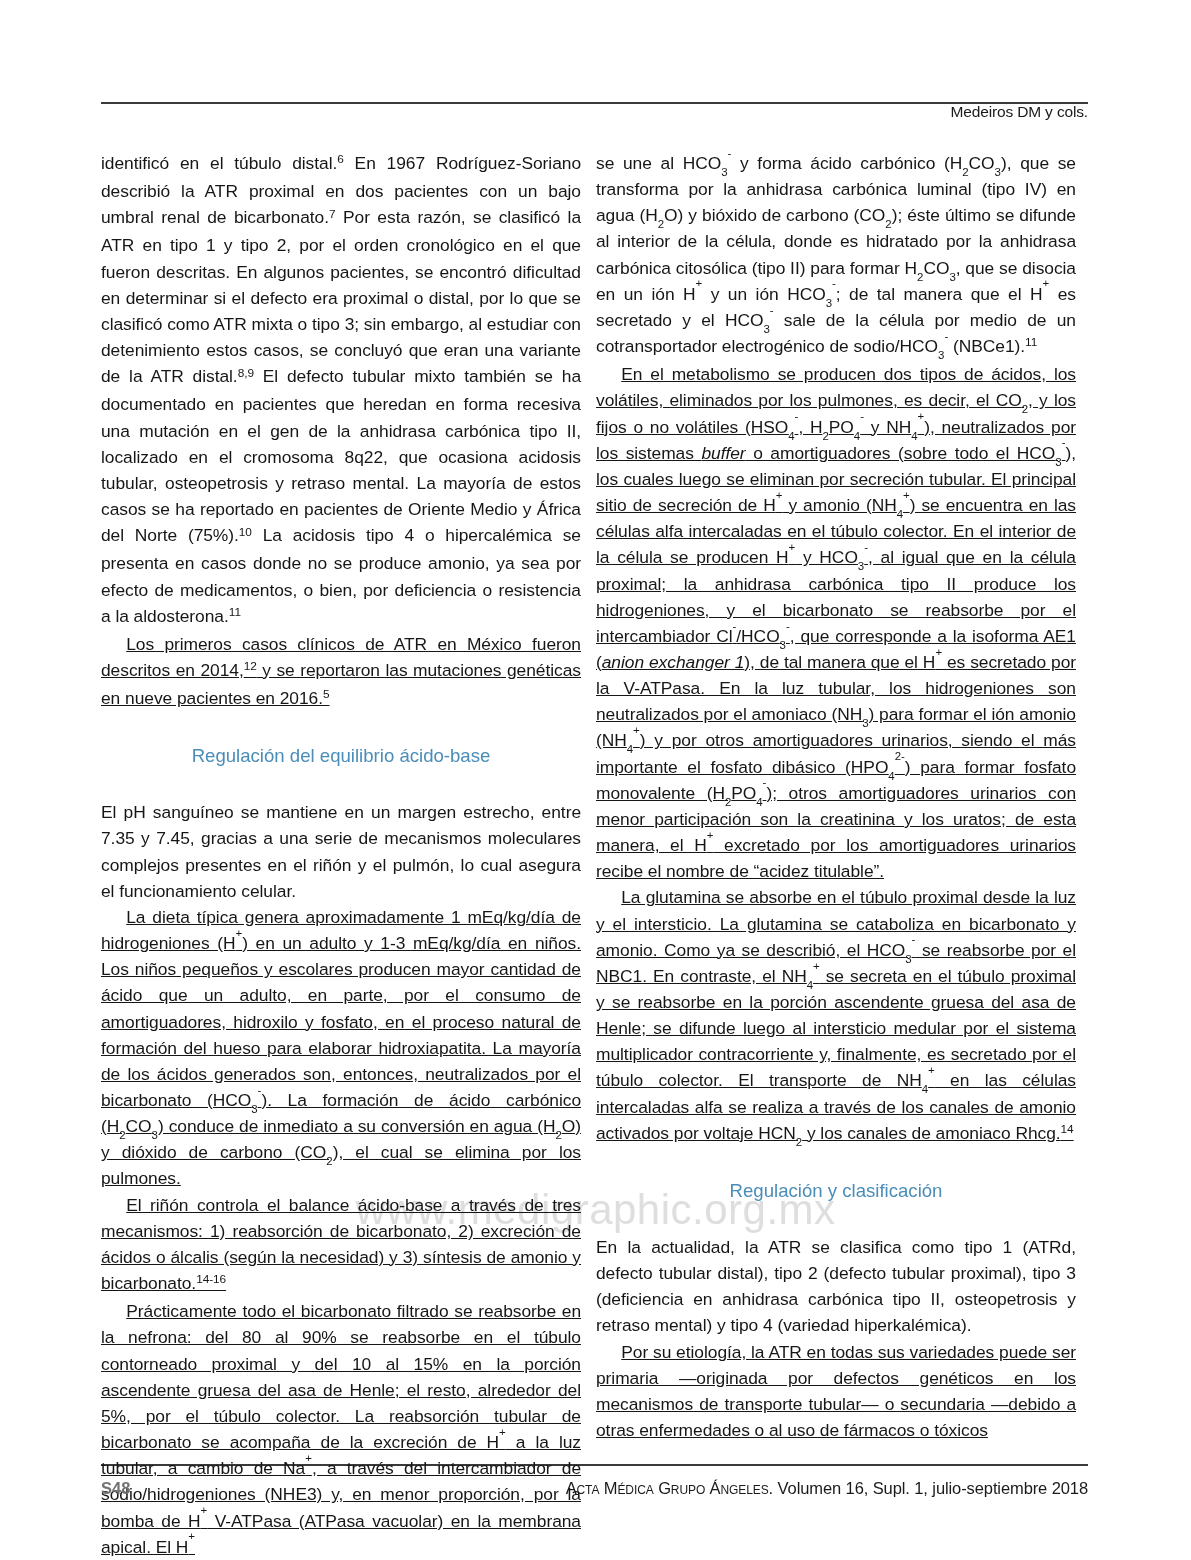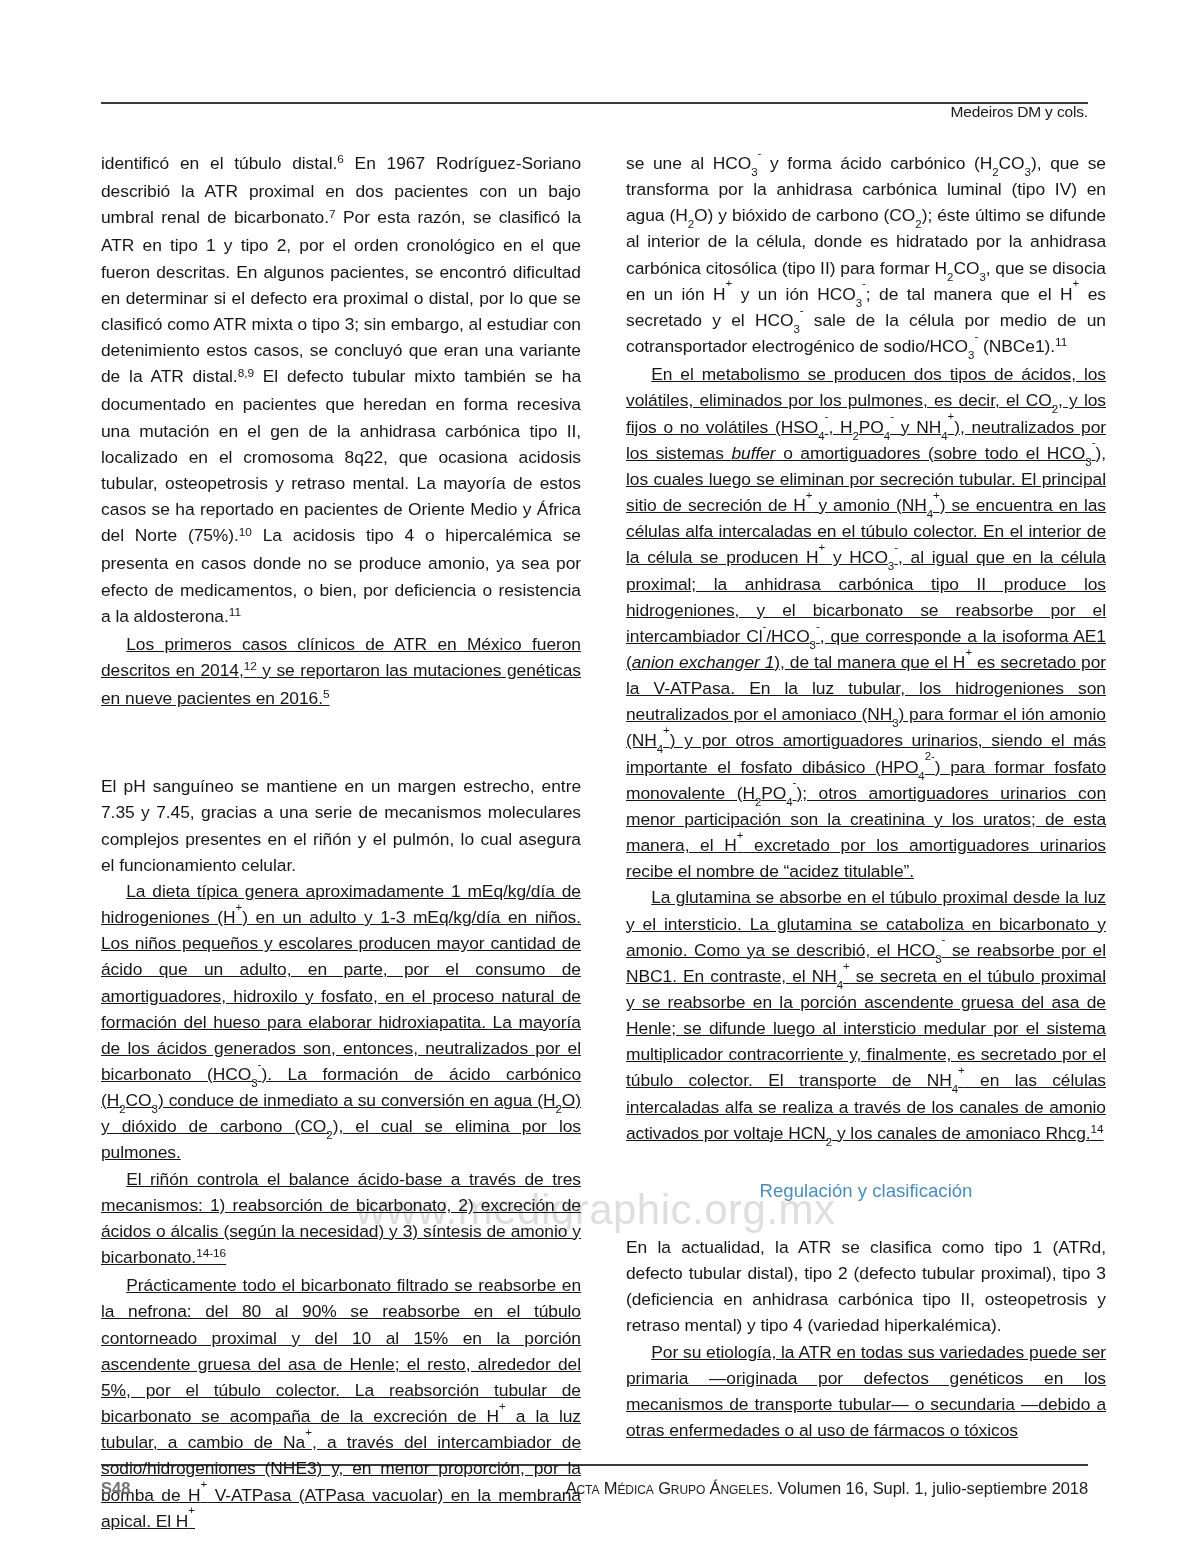--- a/index.html
+++ b/index.html
@@ -60,21 +60,21 @@
   }
 
   
   .columns {
     position: absolute;
     left: 101px;
     top: 150px;
     width: 987px;
     height: 1290px;
     display: flex;
-    gap: 45px;
+    gap: 15px;
     z-index: 2;
   }
   .col {
     width: 480px;
     flex: 0 0 480px;
   }
 
   p.body {
     margin: 0;
     font-size: 17.4px;
@@ -151,20 +151,21 @@
 
   <div class="columns">
 
     <div class="col">
 
       <p class="body noindent">identificó en el túbulo distal.<span class="ref">6</span> En 1967 Rodríguez-Soriano describió la ATR proximal en dos pacientes con un bajo umbral renal de bicarbonato.<span class="ref">7</span> Por esta razón, se clasificó la ATR en tipo 1 y tipo 2, por el orden cronológico en el que fueron descritas. En algunos pacientes, se encontró dificultad en determinar si el defecto era proximal o distal, por lo que se clasificó como ATR mixta o tipo 3; sin embargo, al estudiar con detenimiento estos casos, se concluyó que eran una variante de la ATR distal.<span class="ref">8,9</span> El defecto tubular mixto también se ha documentado en pacientes que heredan en forma recesiva una mutación en el gen de la anhidrasa carbónica tipo II, localizado en el cromosoma 8q22, que ocasiona acidosis tubular, osteopetrosis y retraso mental. La mayoría de estos casos se ha reportado en pacientes de Oriente Medio y África del Norte (75%).<span class="ref">10</span> La acidosis tipo 4 o hipercalémica se presenta en casos donde no se produce amonio, ya sea por efecto de medicamentos, o bien, por deficiencia o resistencia a la aldosterona.<span class="ref">11</span></p>
 
       <p class="body indent">Los primeros casos clínicos de ATR en México fueron descritos en 2014,<span class="ref">12</span> y se reportaron las mutaciones genéticas en nueve pacientes en 2016.<span class="ref">5</span></p>
 
       <div class="head-space-before"></div>
+      <h2 class="section">Regulación del equilibrio ácido-base</h2>
       <div class="head-space-after"></div>
 
       <p class="body noindent">El pH sanguíneo se mantiene en un margen estrecho, entre 7.35 y 7.45, gracias a una serie de mecanismos moleculares complejos presentes en el riñón y el pulmón, lo cual asegura el funcionamiento celular.</p>
 
       <p class="body indent">La dieta típica genera aproximadamente 1 mEq/kg/día de hidrogeniones (H<sup>+</sup>) en un adulto y 1-3 mEq/kg/día en niños. Los niños pequeños y escolares producen mayor cantidad de ácido que un adulto, en parte, por el consumo de amortiguadores, hidroxilo y fosfato, en el proceso natural de formación del hueso para elaborar hidroxiapatita. La mayoría de los ácidos generados son, entonces, neutralizados por el bicarbonato (HCO<sub>3</sub><sup>-</sup>). La formación de ácido carbónico (H<sub>2</sub>CO<sub>3</sub>) conduce de inmediato a su conversión en agua (H<sub>2</sub>O) y dióxido de carbono (CO<sub>2</sub>), el cual se elimina por los pulmones.</p>
 
       <p class="body indent">El riñón controla el balance ácido-base a través de tres mecanismos: 1) reabsorción de bicarbonato, 2) excreción de ácidos o álcalis (según la necesidad) y 3) síntesis de amonio y bicarbonato.<span class="ref">14-16</span></p>
 
       <p class="body indent">Prácticamente todo el bicarbonato filtrado se reabsorbe en la nefrona: del 80 al 90% se reabsorbe en el túbulo contorneado proximal y del 10 al 15% en la porción ascendente gruesa del asa de Henle; el resto, alrededor del 5%, por el túbulo colector. La reabsorción tubular de bicarbonato se acompaña de la excreción de H<sup>+</sup> a la luz tubular, a cambio de Na<sup>+</sup>, a través del intercambiador de sodio/hidrogeniones (NHE3) y, en menor proporción, por la bomba de H<sup>+</sup> V-ATPasa (ATPasa vacuolar) en la membrana apical. El H<sup>+</sup></p>
 

